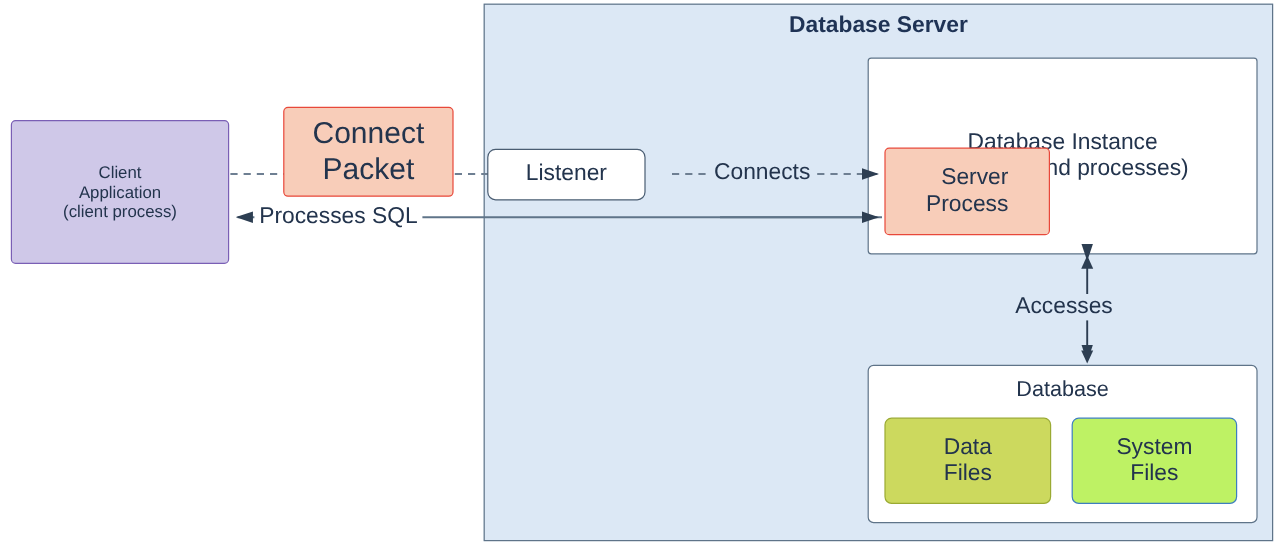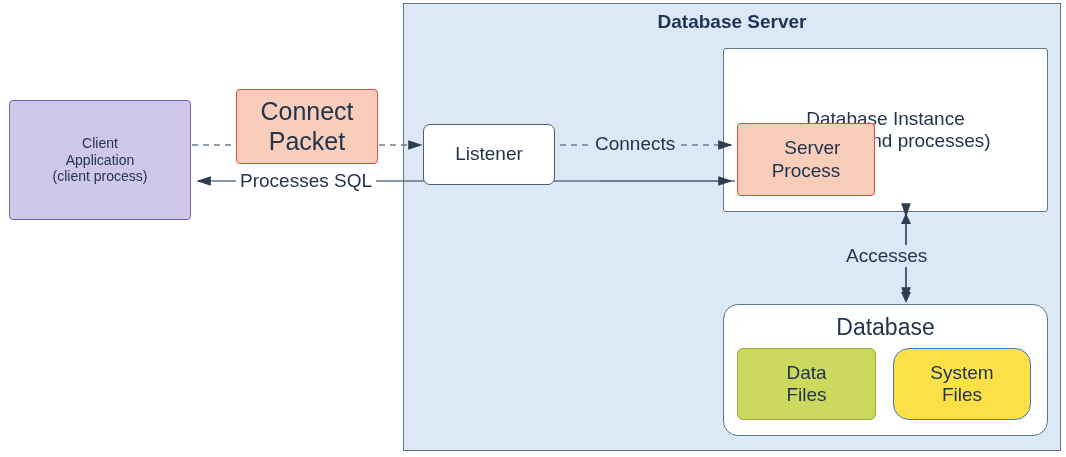--- a/index.html
+++ b/index.html
@@ -67,24 +67,24 @@
     border-radius: 3px;
     align-items: center;
     justify-content: center;
     font-size: 19px;
     z-index: 3;
   }
   #database-box {
     left: 723px; top: 304px; width: 325px; height: 132px;
     background: #ffffff;
     border: 1px solid #5f7489;
-    border-radius: 15px;
+    border-radius: 5px;
     align-items: flex-start;
     padding-top: 9px;
-    font-size: 23px;
+    font-size: 18px;
     z-index: 3;
   }
 
   
   #client-app-box {
     left: 9px; top: 100px; width: 182px; height: 120px;
     background: #cfc8e8;
     border: 1.5px solid #7a5fb5;
     border-radius: 4px;
     font-size: 14px;
@@ -92,21 +92,21 @@
   }
   #connect-packet-box {
     left: 236px; top: 89px; width: 142px; height: 75px;
     background: #f8cdb9;
     border: 1.5px solid #e8483a;
     border-radius: 4px;
     font-size: 25px;
     z-index: 7;
   }
   #listener-box {
-    left: 423px; top: 124px; width: 132px; height: 61px;
+    left: 406px; top: 124px; width: 132px; height: 43px;
     background: #ffffff;
     border: 1px solid #4a5d72;
     border-radius: 7px;
     font-size: 19px;
     z-index: 7;
     text-align: center;
   }
   #server-process-box {
     left: 737px; top: 123px; width: 138px; height: 73px;
     background: #f8cdb9;
@@ -119,23 +119,23 @@
   #data-files-box {
     left: 737px; top: 348px; width: 139px; height: 72px;
     background: #ccd95e;
     border: 1.5px solid #9aaa33;
     border-radius: 6px;
     font-size: 19px;
     z-index: 7;
   }
   #system-files-box {
     left: 893px; top: 348px; width: 138px; height: 72px;
-    background: #fde047;
+    background: #bef264;
     border: 1.5px solid #3d7ebf;
-    border-radius: 16px;
+    border-radius: 6px;
     font-size: 19px;
     z-index: 7;
   }
 
   
   #connectors {
     position: absolute;
     left: 0; top: 0;
     width: 1066px; height: 457px;
     z-index: 4;
@@ -143,21 +143,21 @@
   }
 
   
   #label-connects {
     left: 590px; top: 133px;
     font-size: 19px;
     background: #dce8f5;
     padding: 0 5px;
   }
   #label-processes-sql {
-    left: 236px; top: 170px;
+    left: 212px; top: 170px;
     font-size: 19px;
     background: #ffffff;
     padding: 0 4px;
   }
   #label-accesses {
     left: 840px; top: 245px;
     font-size: 19px;
     background: #dce8f5;
     padding: 0 6px;
   }

